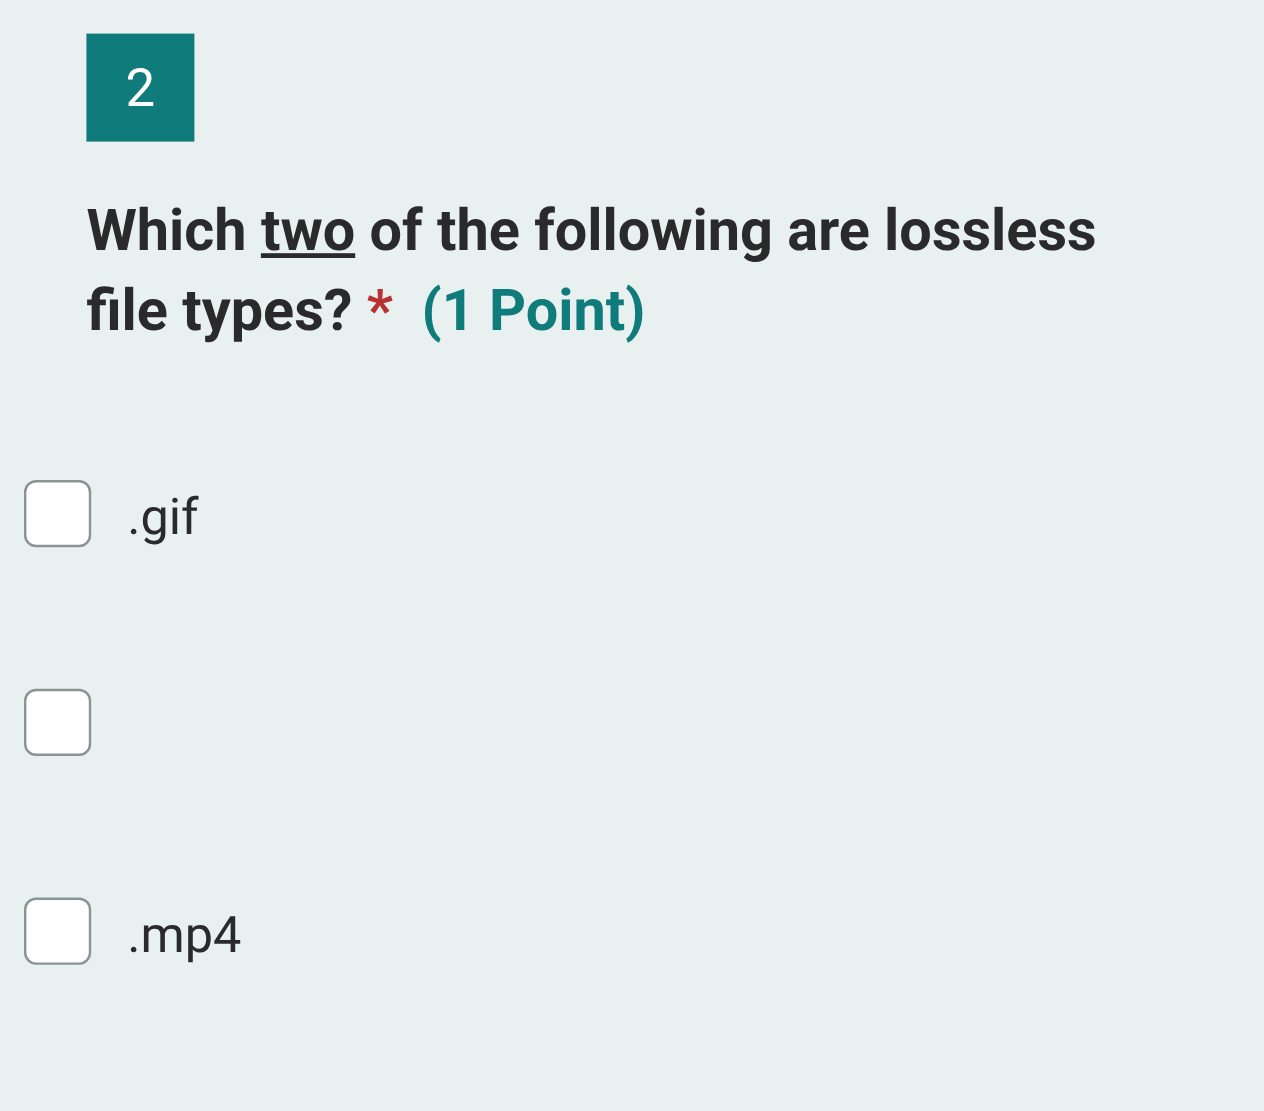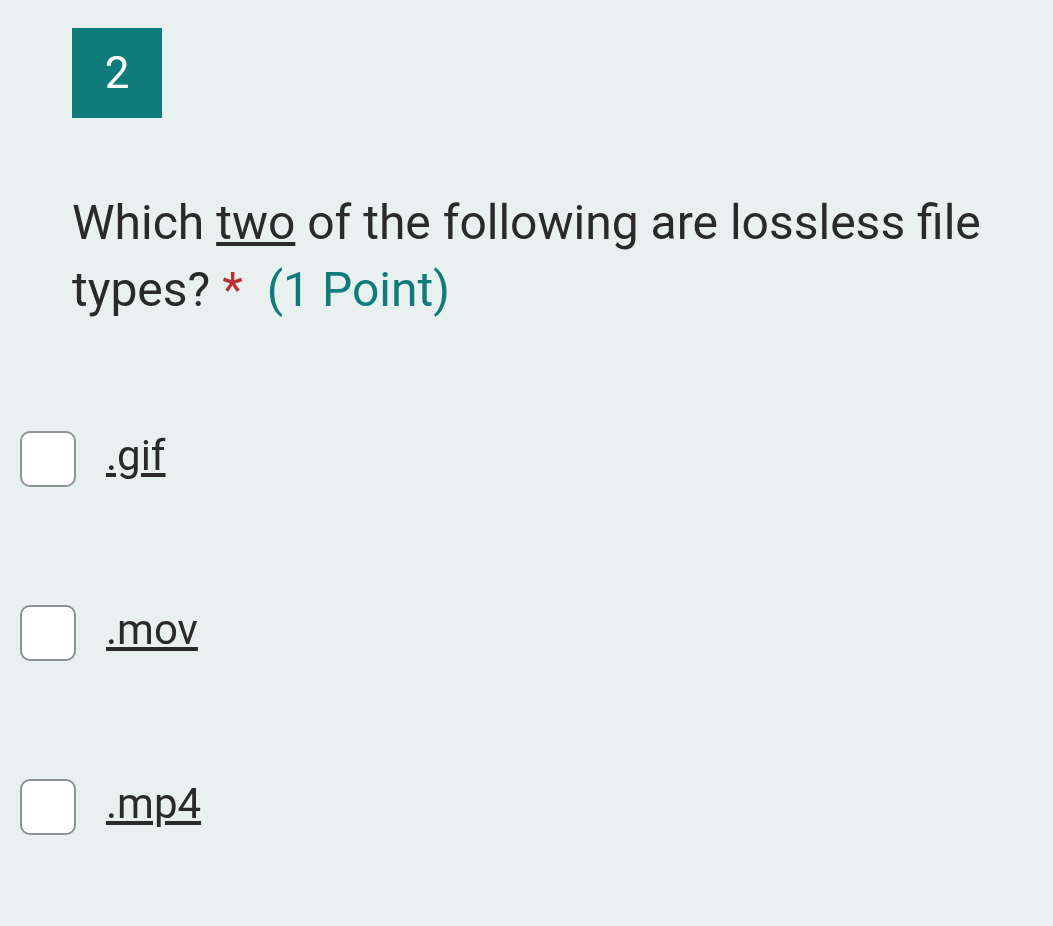--- a/index.html
+++ b/index.html
@@ -29,41 +29,39 @@
       font-size: 44px;
       font-weight: 400;
       width: 90px;
       height: 90px;
       margin-bottom: 40px;
     }
     .question-text {
       font-size: 48px;
       line-height: 1.4;
       color: #2a2a2a;
-      font-weight: 400;
-      margin-top: 31px;
+      font-weight: 700;
     }
     .underline {
       text-decoration: underline;
     }
     .required-mark {
       color: #b93232;
     }
     .points {
       color: #0f7b7b;
     }
     .options-area {
       padding: 50px 20px 0 20px;
     }
     .option-row {
       display: flex;
-      align-items: flex-start;
+      align-items: flex-end;
       padding: 18px 0;
       margin-bottom: 82px;
-      text-decoration: underline;
     }
     .option-row:last-child {
       margin-bottom: 0;
     }
     .checkbox {
       width: 56px;
       height: 56px;
       border: 2px solid #8a9494;
       border-radius: 10px;
       background: #ffffff;
@@ -96,20 +94,19 @@
     </div>
   </div>
 
   <div class="options-area">
     <div class="option-row">
       <input type="checkbox" class="checkbox" style="">
       <span class="option-label">.gif</span>
     </div>
     <div class="option-row">
       <input type="checkbox" class="checkbox" style="">
-      <span class="option-label">.mov</span>
     </div>
     <div class="option-row">
       <input type="checkbox" class="checkbox" style="">
       <span class="option-label">.mp4</span>
     </div>
   </div>
 </div>
 
 </body></html>

